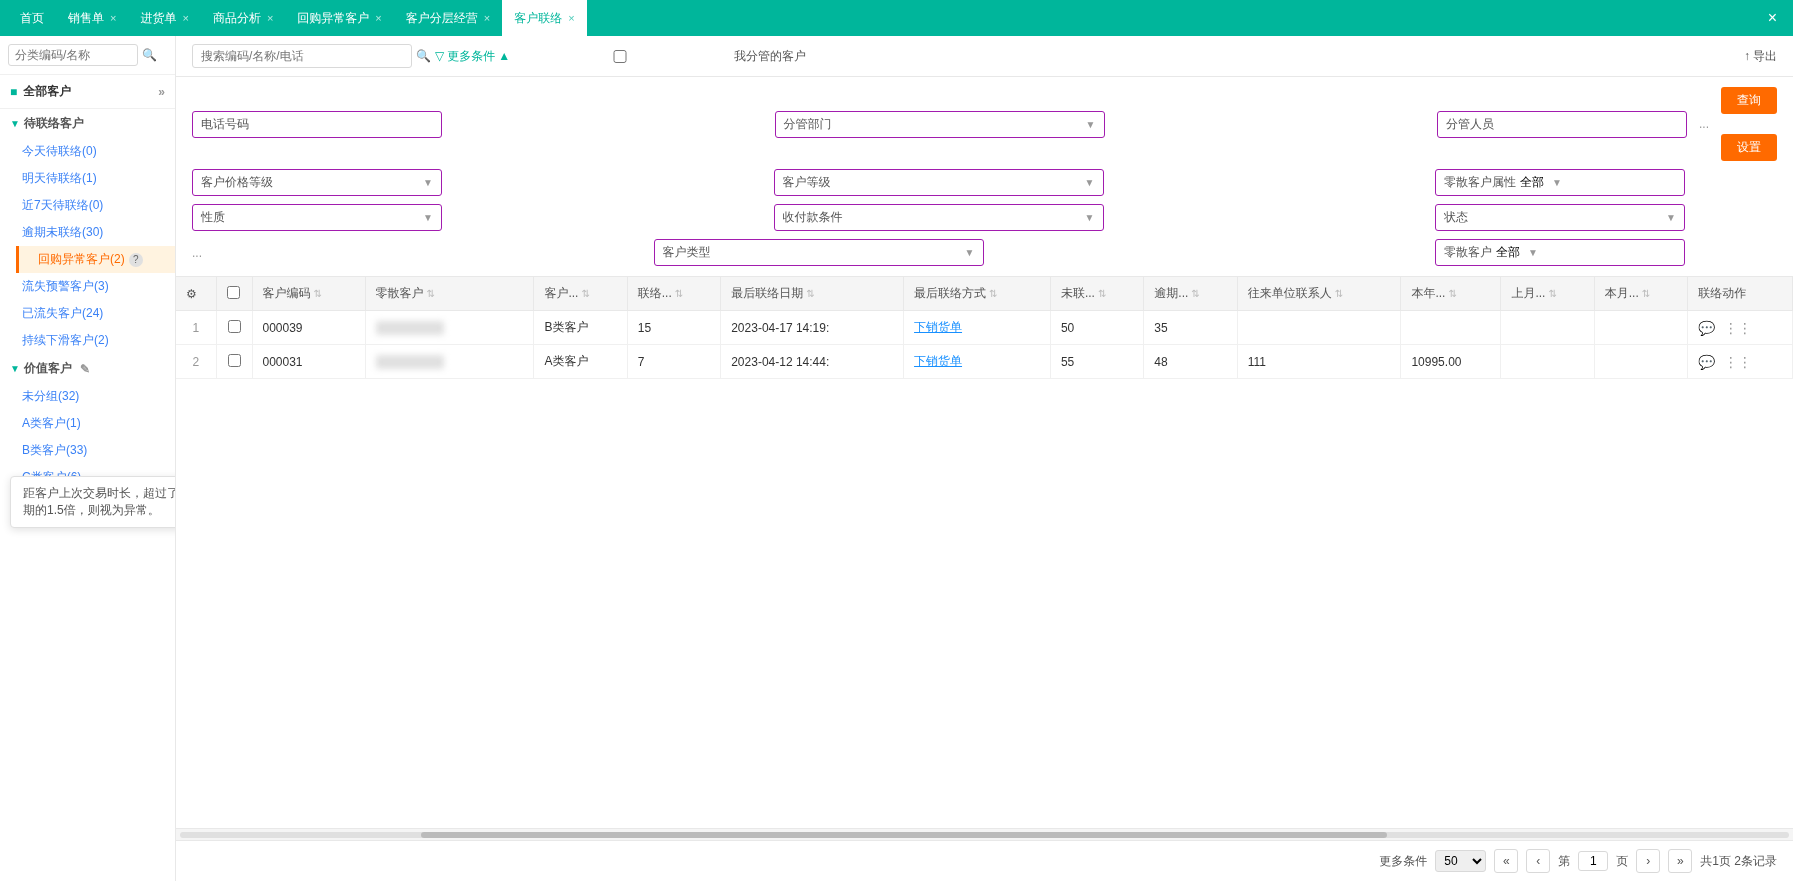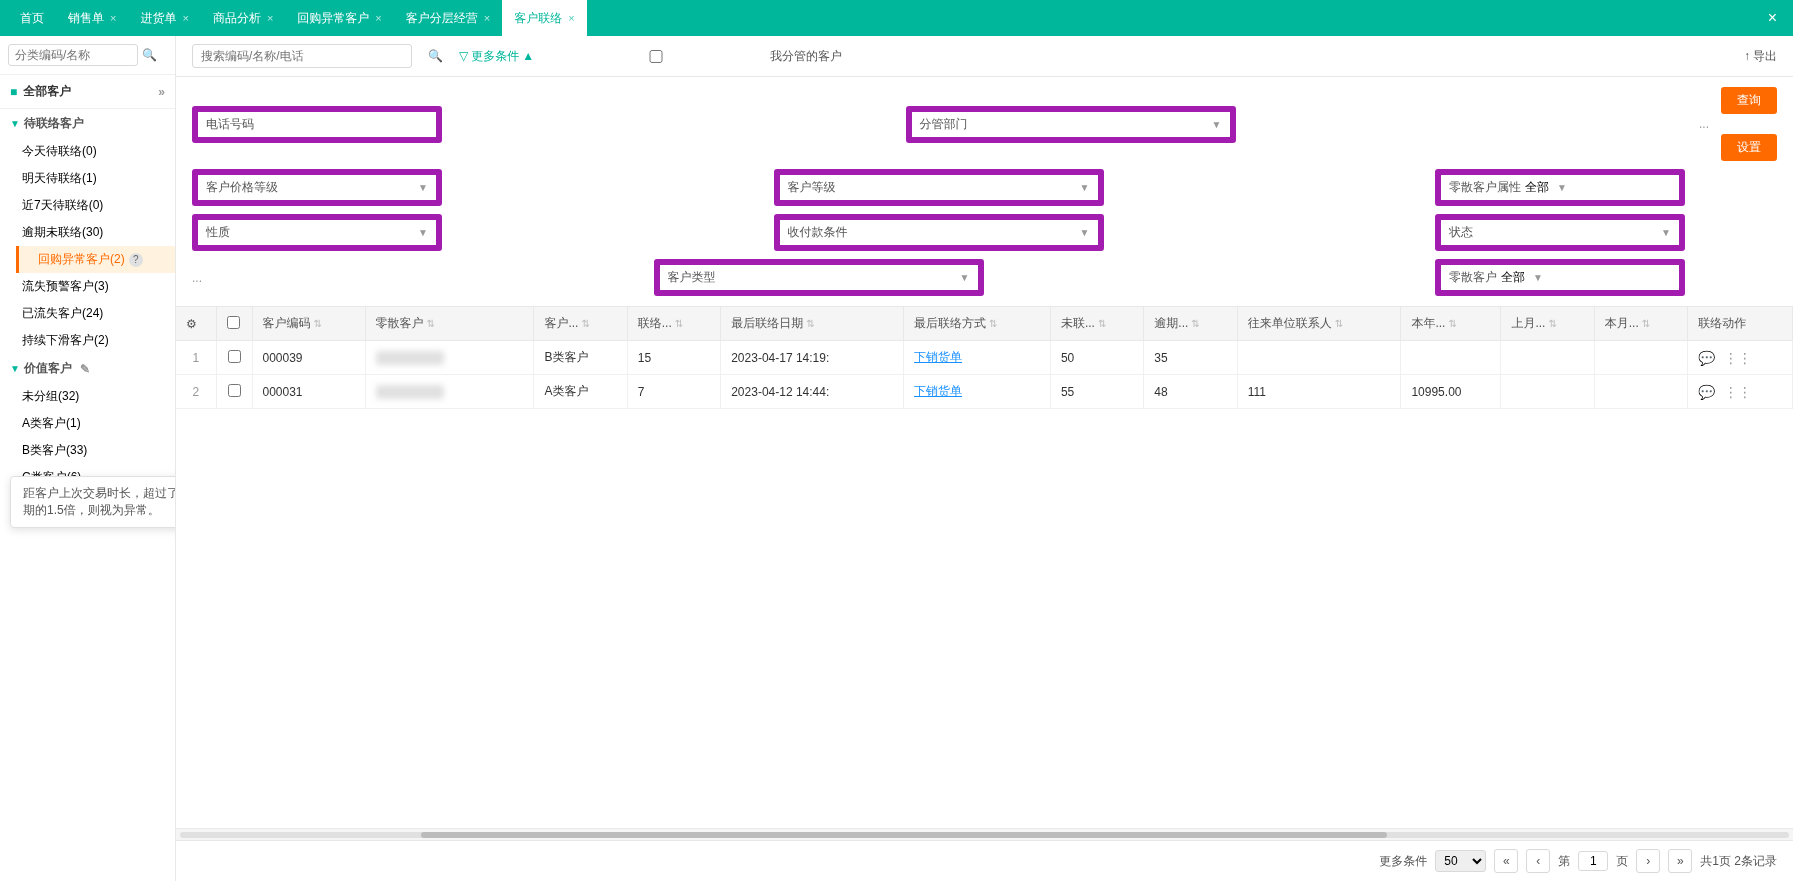--- a/index.html
+++ b/index.html
@@ -101,21 +101,21 @@
       font-weight: bold;
       cursor: pointer;
     }
     .sidebar-group-title .arrow {
       margin-right: 4px;
       color: #00b69b;
       font-size: 10px;
     }
     .sidebar-item {
       padding: 5px 10px 5px 22px;
-      color: #000000;
+      color: #3b82f6;
       cursor: pointer;
       white-space: nowrap;
       overflow: hidden;
       text-overflow: ellipsis;
     }
     .sidebar-item.active {
       background: #fff3e0;
       color: #ff6a00;
       border-left: 3px solid #ff6a00;
       padding-left: 19px;
@@ -162,21 +162,20 @@
       background: #f5f5f5;
     }
 
     
     .filter-bar {
       background: #fff;
       padding: 8px 16px;
       border-bottom: 1px solid #e8e8e8;
       display: flex;
       align-items: center;
-      gap: 12px;
     }
     .filter-bar input {
       border: 1px solid #d9d9d9;
       border-radius: 3px;
       padding: 4px 8px;
       width: 220px;
       font-size: 12px;
       outline: none;
     }
     .filter-search-btn {
@@ -216,21 +215,21 @@
     .filter-row {
       display: flex;
       align-items: center;
       gap: 12px;
       margin-bottom: 8px;
     }
     .filter-row:last-child { margin-bottom: 0; }
     .filter-field {
       display: flex;
       align-items: center;
-      border: 6px solid #a21caf;
+      border: 1px solid #a21caf;
       border-radius: 3px;
       padding: 4px 8px;
       min-width: 200px;
       background: #fff;
       cursor: pointer;
       position: relative;
     }
     .filter-field .field-label {
       color: #555;
       flex: 1;
@@ -536,20 +535,23 @@
       <div class="filter-row">
         <div class="filter-field medium">
           <span class="field-label">电话号码</span>
         </div>
         <div style="flex:1;"></div>
         <div class="filter-field wide">
           <span class="field-label">分管部门</span>
           <span class="field-arrow">▼</span>
         </div>
         <div style="flex:1;"></div>
+        <div class="filter-field medium">
+          <span class="field-label">分管人员</span>
+        </div>
         <span class="filter-dots">...</span>
         <div class="filter-action-btns">
           <button class="btn-query">查询</button>
           <button class="btn-settings">设置</button>
         </div>
       </div>
 
       <div class="filter-row">
         <div class="filter-field medium">
           <span class="field-label">客户价格等级</span>

